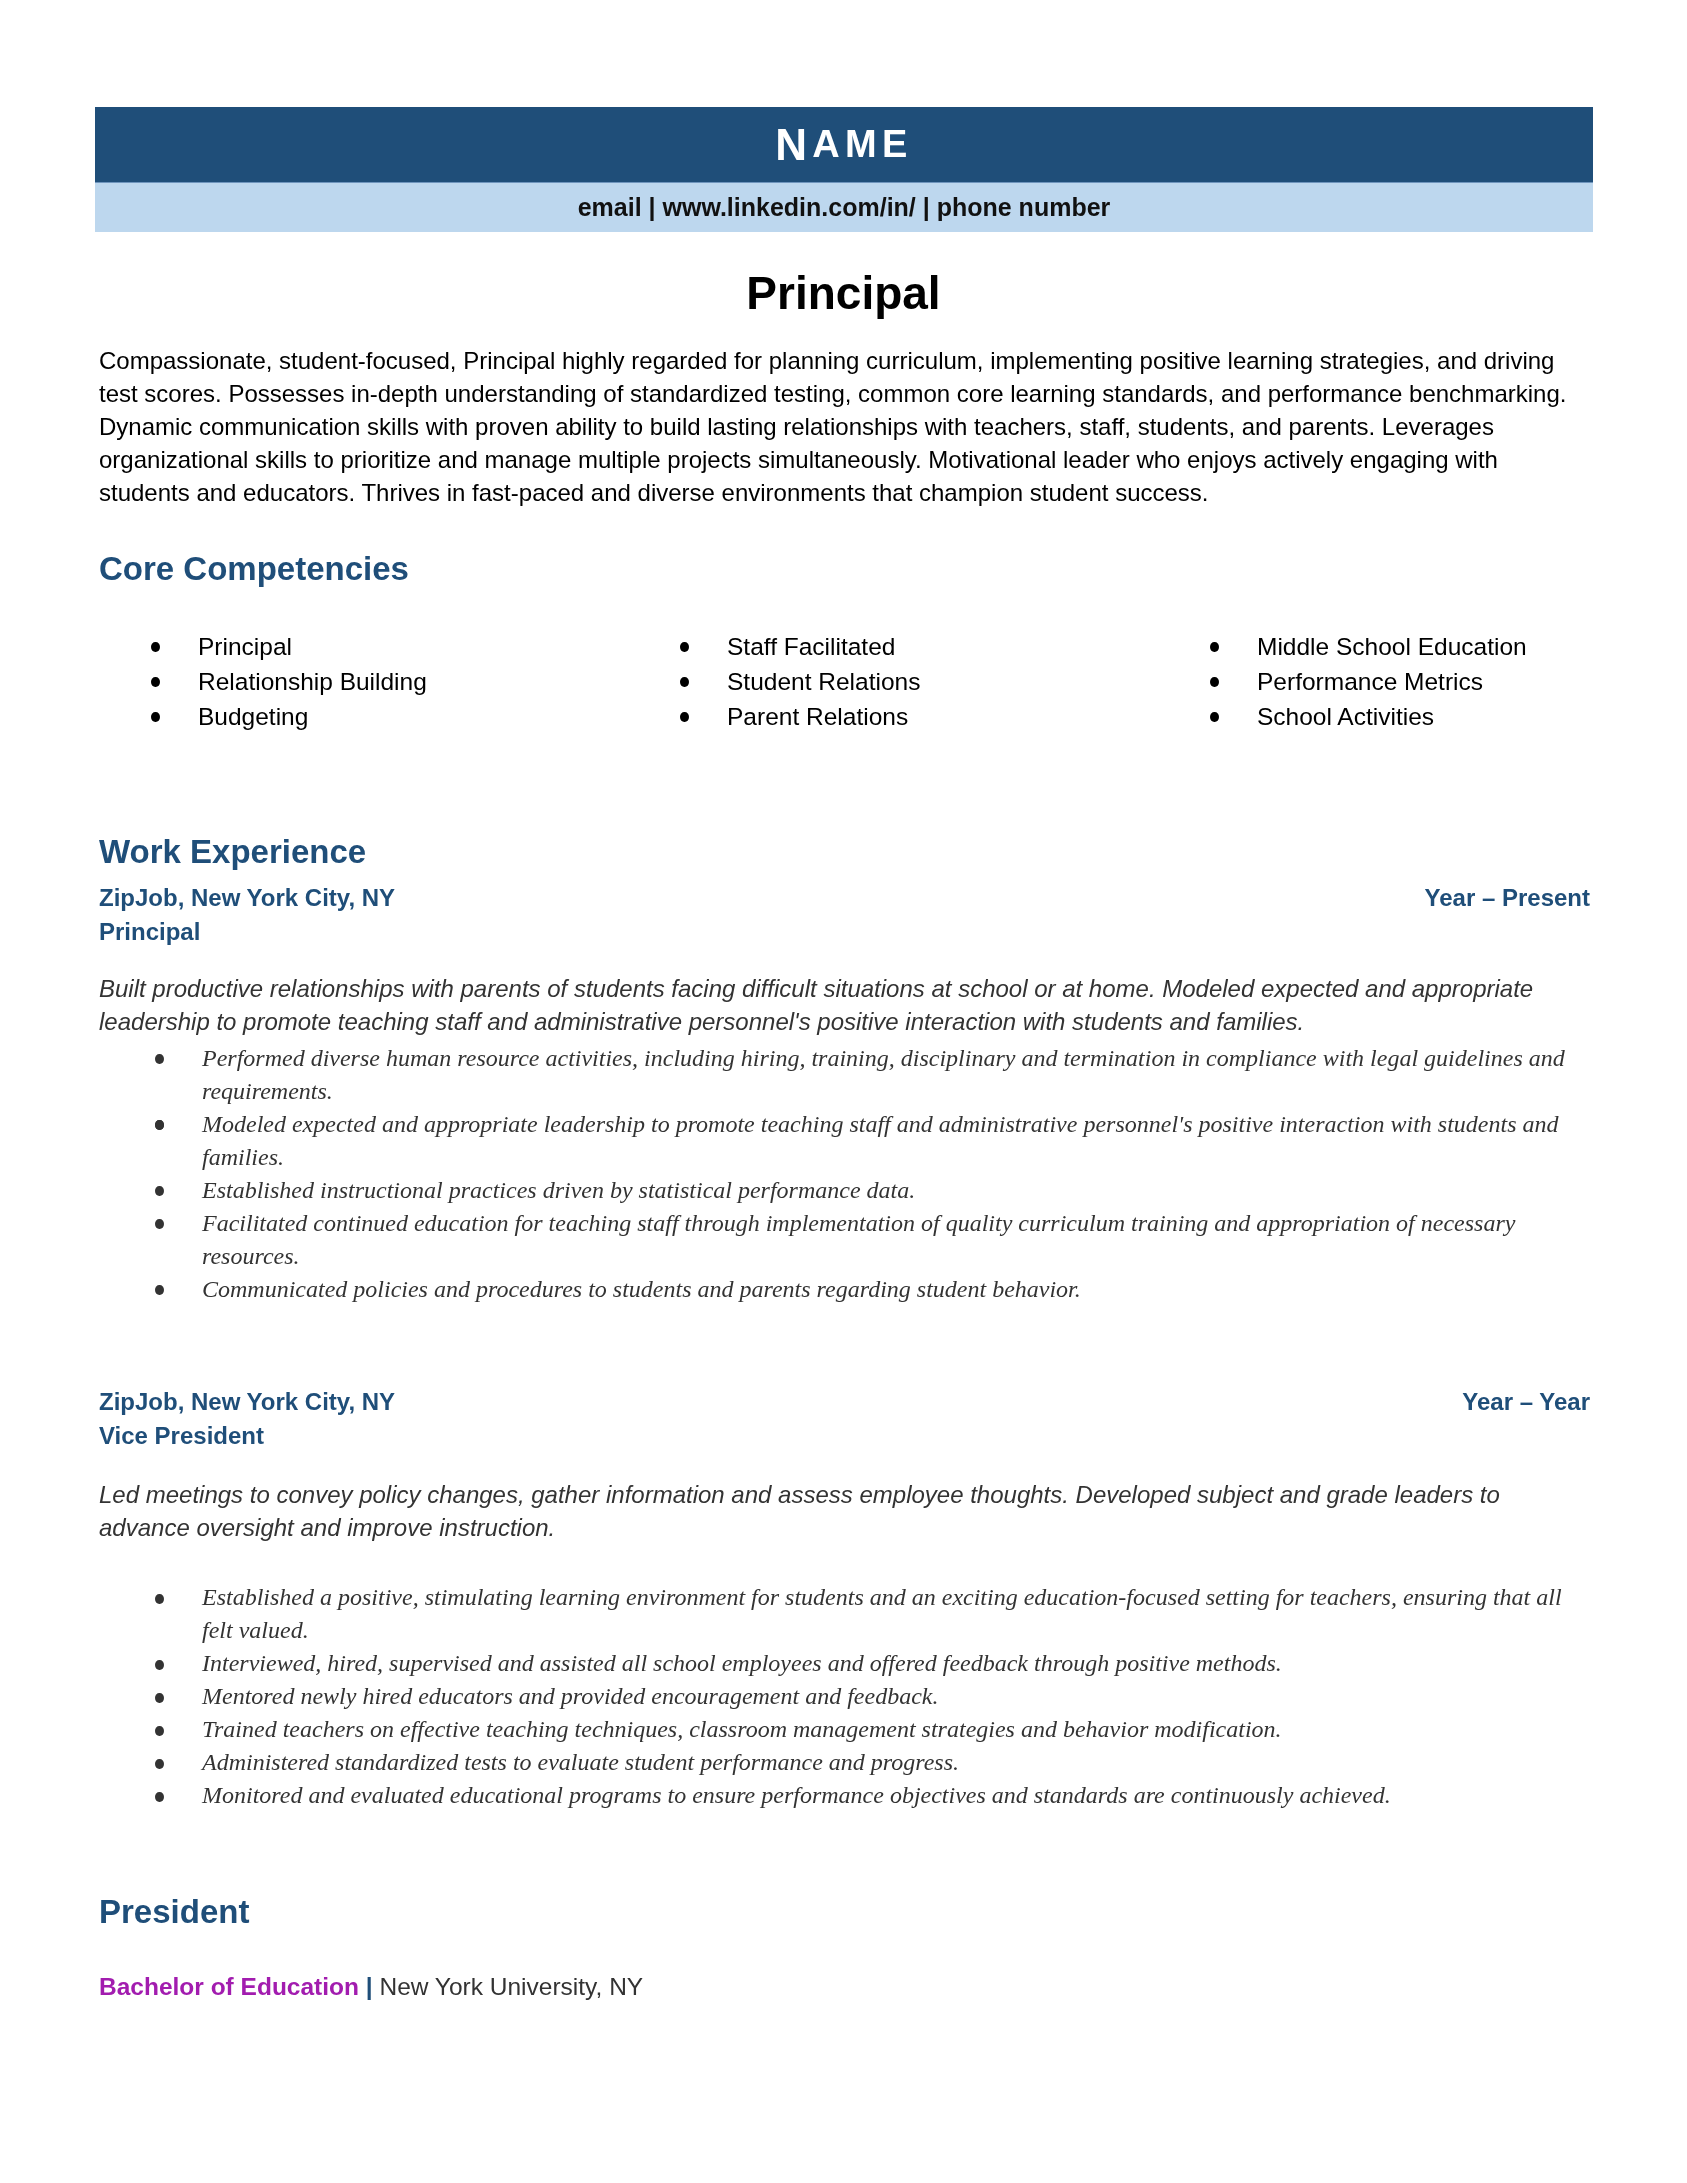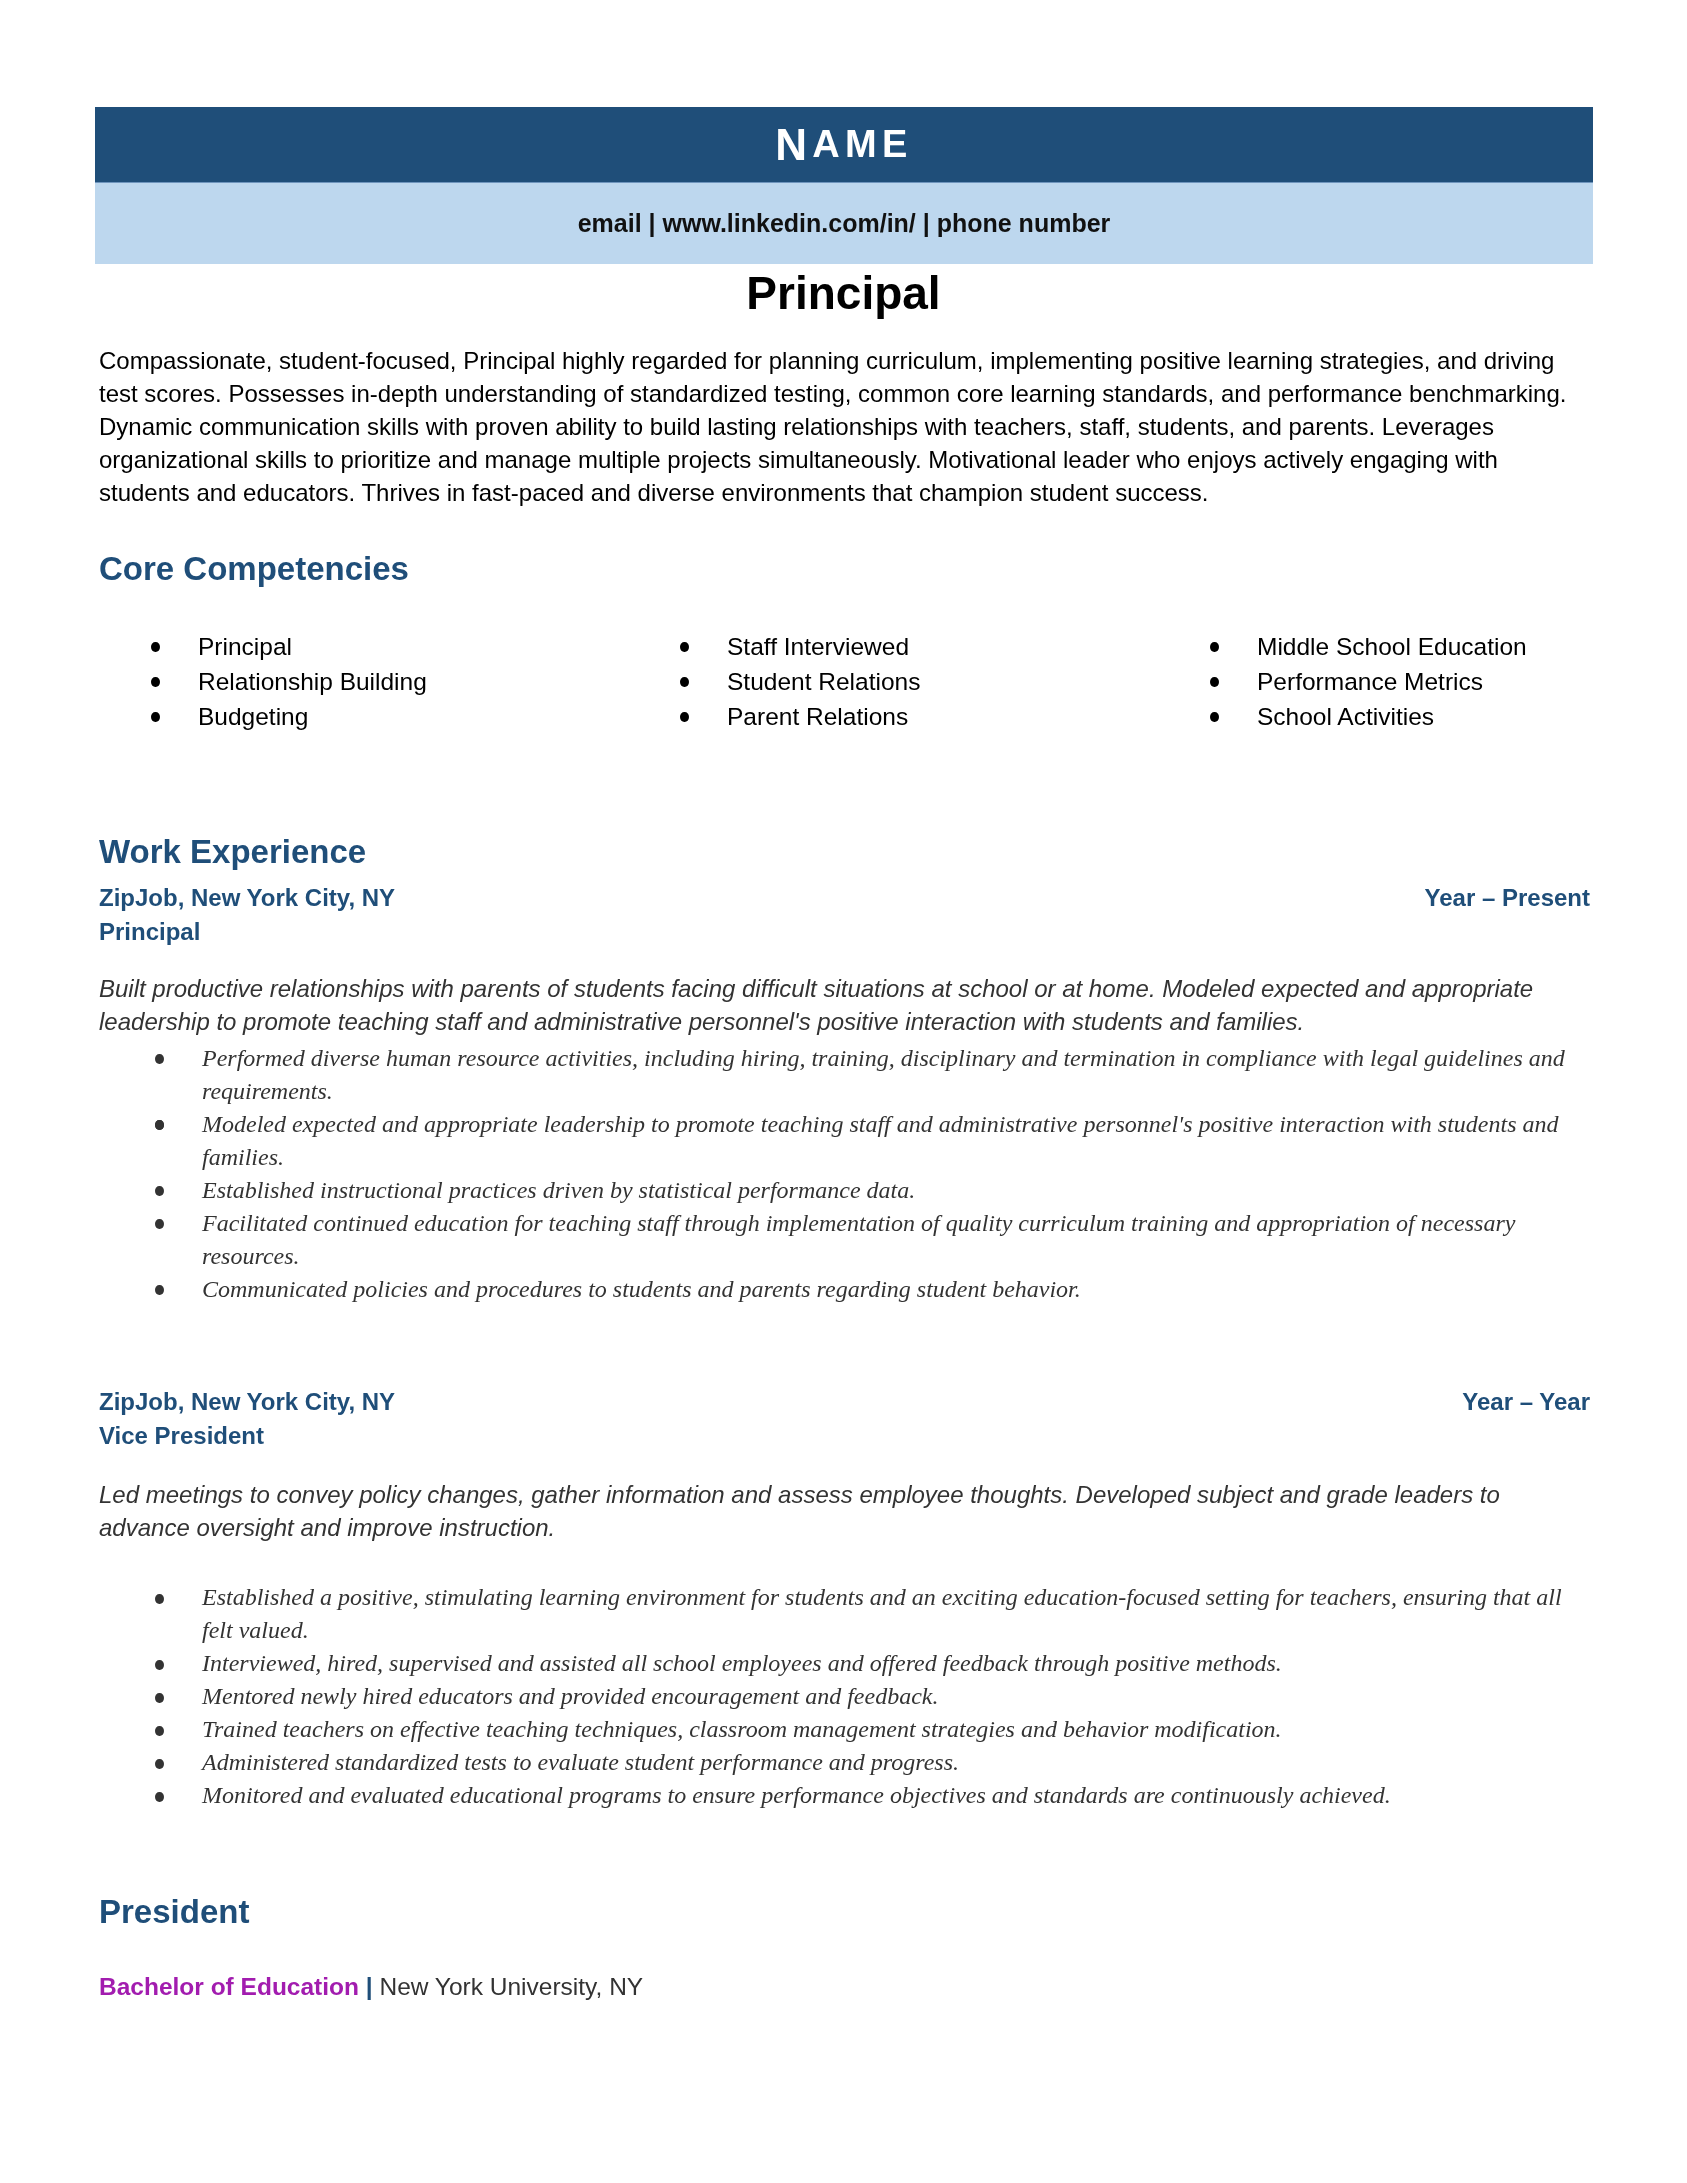--- a/index.html
+++ b/index.html
@@ -11,21 +11,21 @@
   .banner {
     position: absolute; left: 95px; top: 107px; width: 1498px;
   }
   .banner-name {
     background: #1F4E79; height: 75px; display: flex; align-items: center; justify-content: center;
     color: #ffffff; font-weight: bold; font-size: 38px; letter-spacing: 5.3px;
     border-bottom: 1.3px solid #6f95bd;
   }
   .banner-name .cap { font-size: 44px; }
   .banner-contact {
-    background: #BDD7EE; height: 81px; display: flex; align-items: center; justify-content: center;
+    background: #BDD7EE; height: 49px; display: flex; align-items: center; justify-content: center;
     font-size: 25px; font-weight: bold; color: #111;
   }
   .job-title-main {
     position: absolute; left: 0; width: 1687px; top: 266px; text-align: center;
     font-weight: bold; font-size: 46px; color: #000;
   }
   .summary {
     position: absolute; left: 99px; top: 344px; width: 1495px;
     font-size: 24px; line-height: 33px; color: #000;
   }
@@ -82,21 +82,21 @@
 
 <div class="section-heading" style="top:550px;">Core Competencies</div>
 
 <div class="comp-grid">
   <ul class="comp-col">
     <li class="comp-item"><span class="bullet-dot"></span><span>Principal</span></li>
     <li class="comp-item"><span class="bullet-dot"></span><span>Relationship Building</span></li>
     <li class="comp-item"><span class="bullet-dot"></span><span>Budgeting</span></li>
   </ul>
   <ul class="comp-col">
-    <li class="comp-item"><span class="bullet-dot"></span><span>Staff Interviewed</span></li>
+    <li class="comp-item"><span class="bullet-dot"></span><span>Staff Facilitated</span></li>
     <li class="comp-item"><span class="bullet-dot"></span><span>Student Relations</span></li>
     <li class="comp-item"><span class="bullet-dot"></span><span>Parent Relations</span></li>
   </ul>
   <ul class="comp-col">
     <li class="comp-item"><span class="bullet-dot"></span><span>Middle School Education</span></li>
     <li class="comp-item"><span class="bullet-dot"></span><span>Performance Metrics</span></li>
     <li class="comp-item"><span class="bullet-dot"></span><span>School Activities</span></li>
   </ul>
 </div>
 

